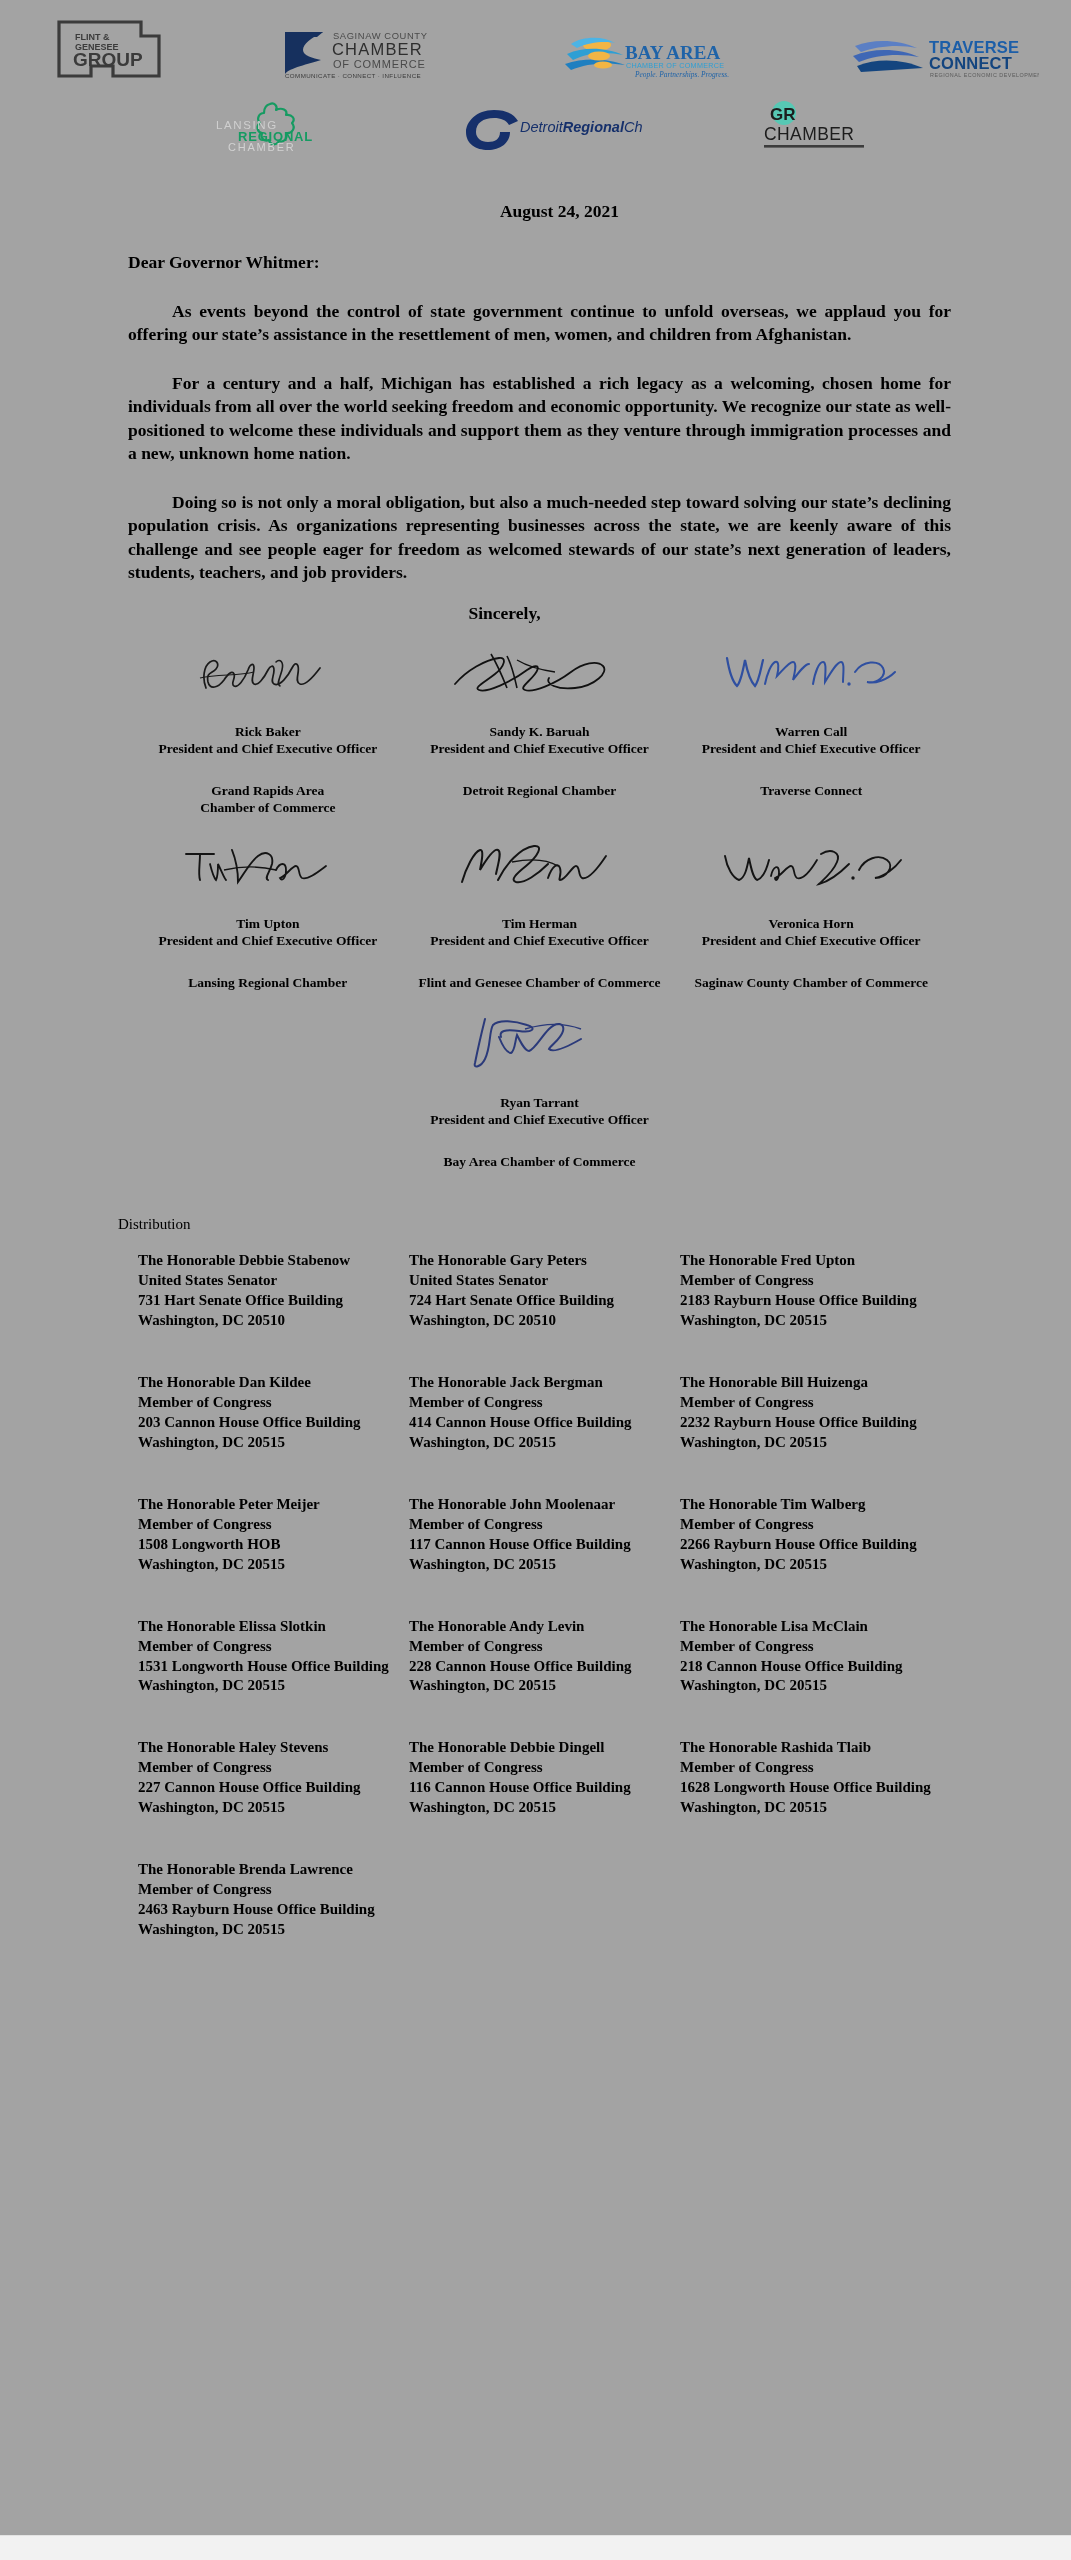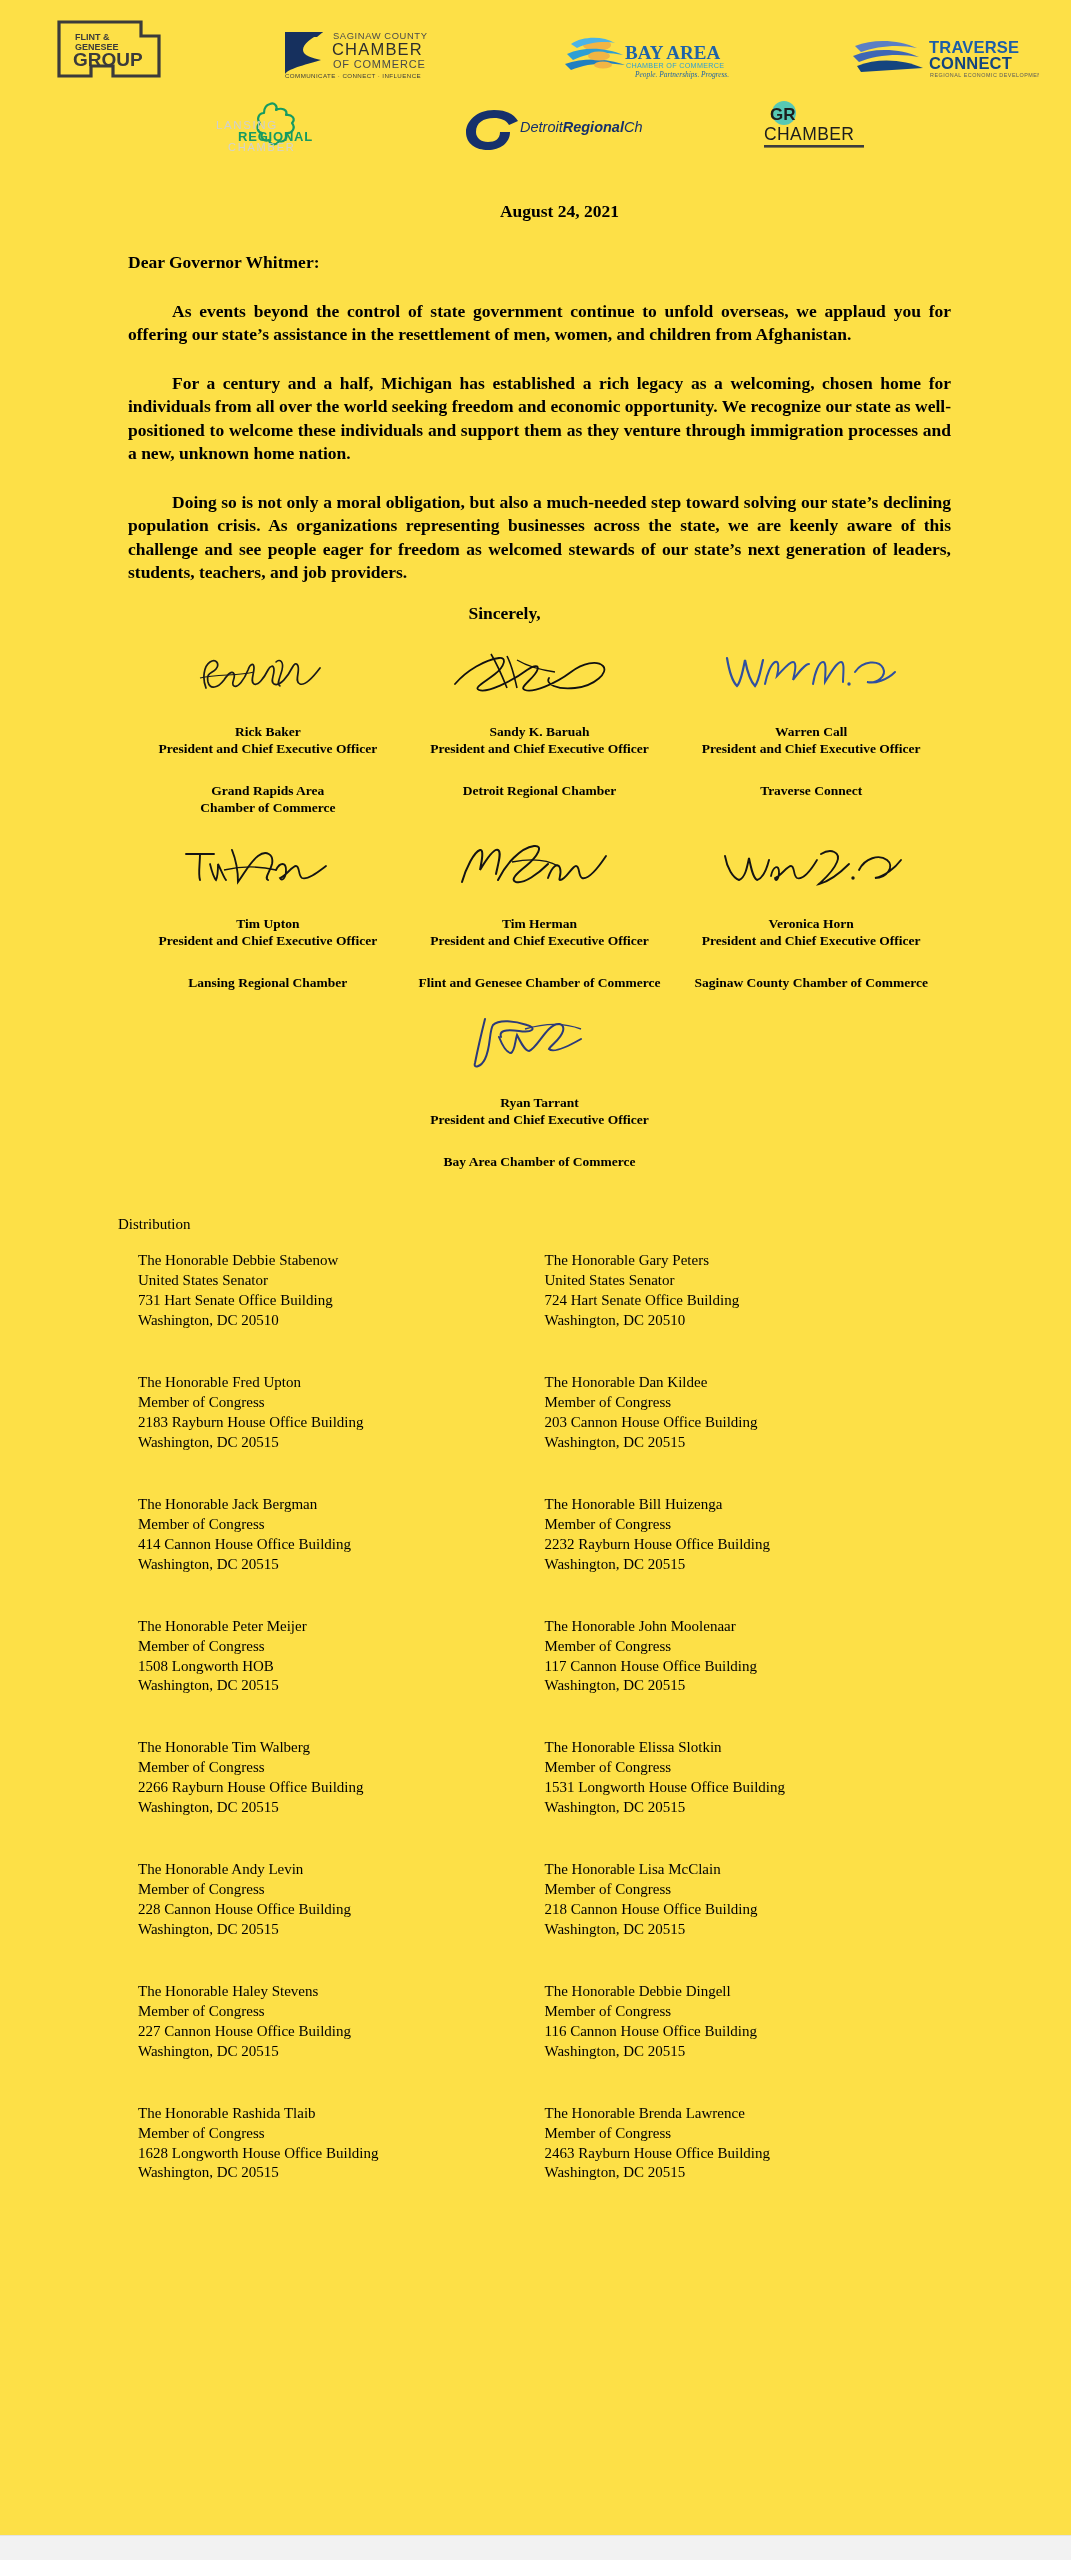--- a/index.html
+++ b/index.html
@@ -10,21 +10,21 @@
   body {
     width: 1071px;
     font-family: "Liberation Serif", "DejaVu Serif", serif;
     color: #000000;
     -webkit-font-smoothing: antialiased;
   }
   .page {
     position: relative;
     width: 1071px;
     min-height: 2560px;
-    background: #fde047;
+    background: #a3a3a3;
     overflow: hidden;
   }
 
   
   .letterhead {
     padding: 18px 0 6px 0;
   }
   .logo-row {
     display: flex;
     align-items: flex-end;
@@ -91,24 +91,25 @@
   .dist-wrap {
     margin-top: 46px;
     padding: 0 120px 0 118px;
   }
   .dist-title {
     font-size: 15px;
     margin-bottom: 18px;
   }
   .dist-grid {
     display: grid;
-    grid-template-columns: 1fr 1fr;
+    grid-template-columns: 1fr 1fr 1fr;
     row-gap: 42px;
     column-gap: 0px;
     padding-left: 20px;
+    font-weight: bold;
   }
   .dist-entry {
     font-size: 15px;
     line-height: 1.33;
     white-space: pre-line;
   }
   .bottom-strip {
     position: absolute;
     left: 0; right: 0; bottom: 0;
     height: 24px;

